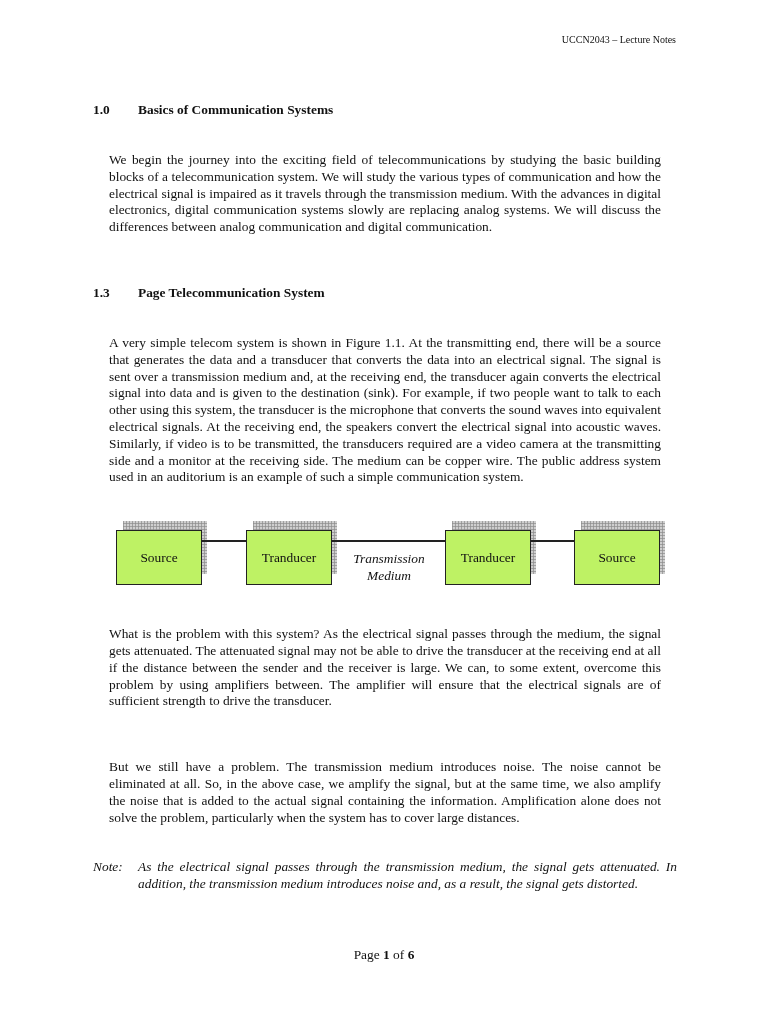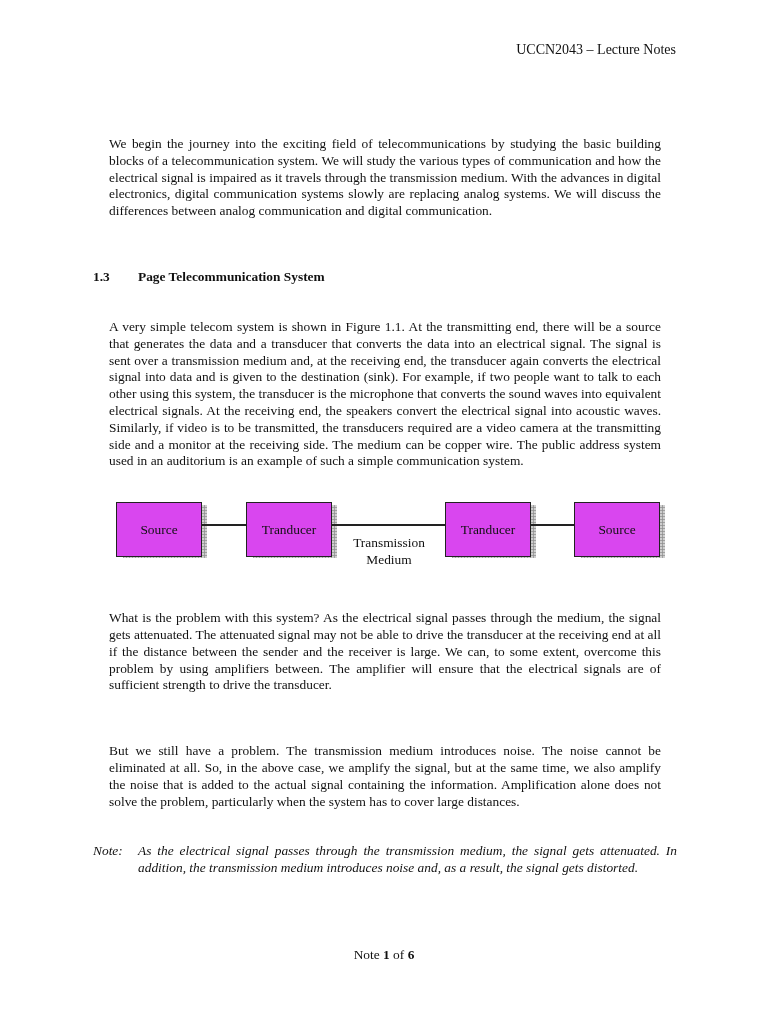--- a/index.html
+++ b/index.html
@@ -2,64 +2,68 @@
 <html><head>
 <meta charset="utf-8">
 <style>
   html, body { margin: 0; padding: 0; background: #ffffff; }
   body {
     width: 768px; height: 1024px; position: relative; overflow: hidden;
     font-family: "Liberation Serif", "DejaVu Serif", serif;
     color: #111; font-size: 13.4px;
   }
   .header-right {
-    position: absolute; top: 42px; right: 92px; font-size: 14px;
+    position: absolute; top: 34px; right: 92px; font-size: 10px;
   }
   .content { position: absolute; left: 93px; width: 584px; top: 102px; }
   .heading { font-weight: bold; font-size: 13.4px; display: flex; margin: 0; }
   .heading .num { width: 45px; display: inline-block; }
   p.body {
     margin: 16px; text-align: justify; line-height: 16.8px;
   }
   .gap-h { height: 18px; }
   .gap-p { height: 33px; }
   .diagram { position: relative; height: 80px; margin-top: 20px; }
   .box {
-    position: absolute; top: 12px; width: 84px; height: 53px;
-    border: 1px solid #222; background: #d946ef;
+    position: absolute; top: 24px; width: 84px; height: 53px;
+    border: 1px solid #222; background: #bef264;
     display: flex; align-items: center; justify-content: center;
     font-size: 13.4px;
   }
   .shadow {
     position: absolute; width: 84px; height: 53px;
     background-color: #cfcfcf;
     background-image:
       linear-gradient(90deg, rgba(140,140,140,.7) 1px, transparent 1px),
       linear-gradient(0deg, rgba(140,140,140,.7) 1px, transparent 1px);
     background-size: 3px 3px;
   }
   .line { position: absolute; height: 2px; background: #222; top: 34px; }
   .medium-label {
-    position: absolute; top: 44px; width: 120px; text-align: center; line-height: 17px;
+    position: absolute; top: 44px; width: 120px; text-align: center; line-height: 17px; font-style: italic;
   }
   .caption { text-align: center; margin-top: 14px; }
   .note { display: flex; line-height: 16.8px; text-align: justify; font-style: italic; }
   .note .label { width: 45px; flex: none; }
   .footer {
     position: absolute; top: 947px; left: 0; width: 768px; text-align: center;
   }
   .footer b { font-weight: bold; }
 </style>
 </head>
 <body>
 
 <div class="header-right">UCCN2043 – Lecture Notes</div>
 
 <div class="content">
 
+  <h2 class="heading">
+    <span class="num">1.0</span>
+    <span>Basics of Communication Systems</span>
+  </h2>
   <div class="gap-h"></div>
   <p class="body">We begin the journey into the exciting field of telecommunications by studying the basic building blocks of a telecommunication system. We will study the various types of communication and how the electrical signal is impaired as it travels through the transmission medium. With the advances in digital electronics, digital communication systems slowly are replacing analog systems. We will discuss the differences between analog communication and digital communication.</p>
 
   <div class="gap-p"></div>
 
   <h2 class="heading">
     <span class="num">1.3</span>
     <span>Page Telecommunication System</span>
   </h2>
   <div class="gap-h"></div>
@@ -95,17 +99,17 @@
   <p class="body">But we still have a problem. The transmission medium introduces noise. The noise cannot be eliminated at all. So, in the above case, we amplify the signal, but at the same time, we also amplify the noise that is added to the actual signal containing the information. Amplification alone does not solve the problem, particularly when the system has to cover large distances.</p>
   <div style="height:17px;"></div>
 
   <div class="note">
     <span class="label">Note:</span>
     <span>As the electrical signal passes through the transmission medium, the signal gets attenuated. In addition, the transmission medium introduces noise and, as a result, the signal gets distorted.</span>
   </div>
 </div>
 
 <div class="footer">
-  <span>Note</span>
+  <span>Page</span>
   <b>1</b>
   <span>of</span>
   <b>6</b>
 </div>
 
 </body></html>

